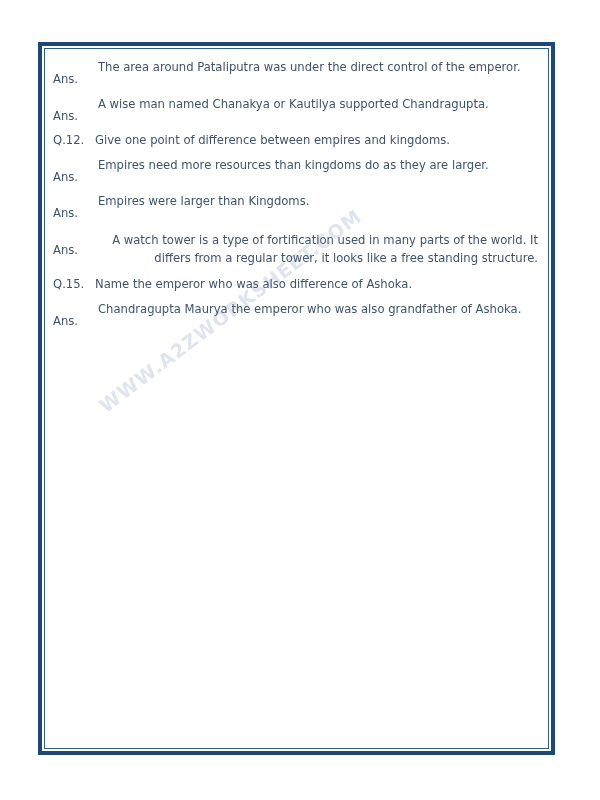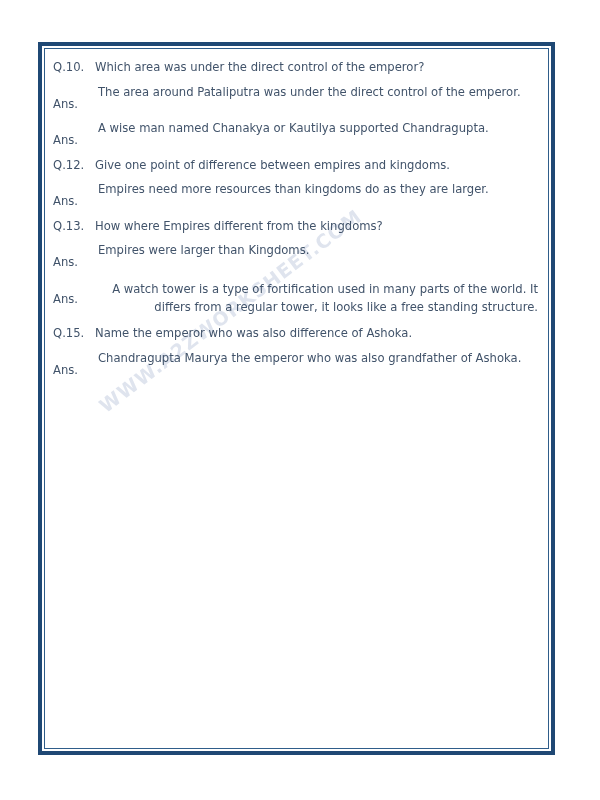--- a/index.html
+++ b/index.html
@@ -105,42 +105,34 @@
 
 <div id="page-frame">
   <div id="page-frame-inner">
 
     <div id="watermark">
       <div id="watermark-text">WWW.A2ZWORKSHEET.COM</div>
     </div>
 
     <div id="qa-list">
         <div class="qa-row">
-          <span class="qa-label">Q.10.</span>
-          <span class="qa-text">Which area was under the direct control of the emperor?</span>
-        </div>
-        <div class="qa-row">
           <span class="qa-label ans-label">Ans.</span>
           <span class="qa-text">The area around Pataliputra was under the direct control of the emperor.</span>
         </div>
         <div class="qa-row">
           <span class="qa-label ans-label">Ans.</span>
           <span class="qa-text">A wise man named Chanakya or Kautilya supported Chandragupta.</span>
         </div>
         <div class="qa-row">
           <span class="qa-label">Q.12.</span>
           <span class="qa-text">Give one point of difference between empires and kingdoms.</span>
         </div>
         <div class="qa-row">
           <span class="qa-label ans-label">Ans.</span>
           <span class="qa-text">Empires need more resources than kingdoms do as they are larger.</span>
-        </div>
-        <div class="qa-row">
-          <span class="qa-label">Q.13.</span>
-          <span class="qa-text">How where Empires different from the kingdoms?</span>
         </div>
         <div class="qa-row">
           <span class="qa-label ans-label">Ans.</span>
           <span class="qa-text">Empires were larger than Kingdoms.</span>
         </div>
         <div class="qa-row wrapped">
           <span class="qa-label ans-label">Ans.</span>
           <span class="qa-text">A watch tower is a type of fortification used in many parts of the world. It differs from a regular tower, it looks like a free standing structure.</span>
         </div>
         <div class="qa-row">

